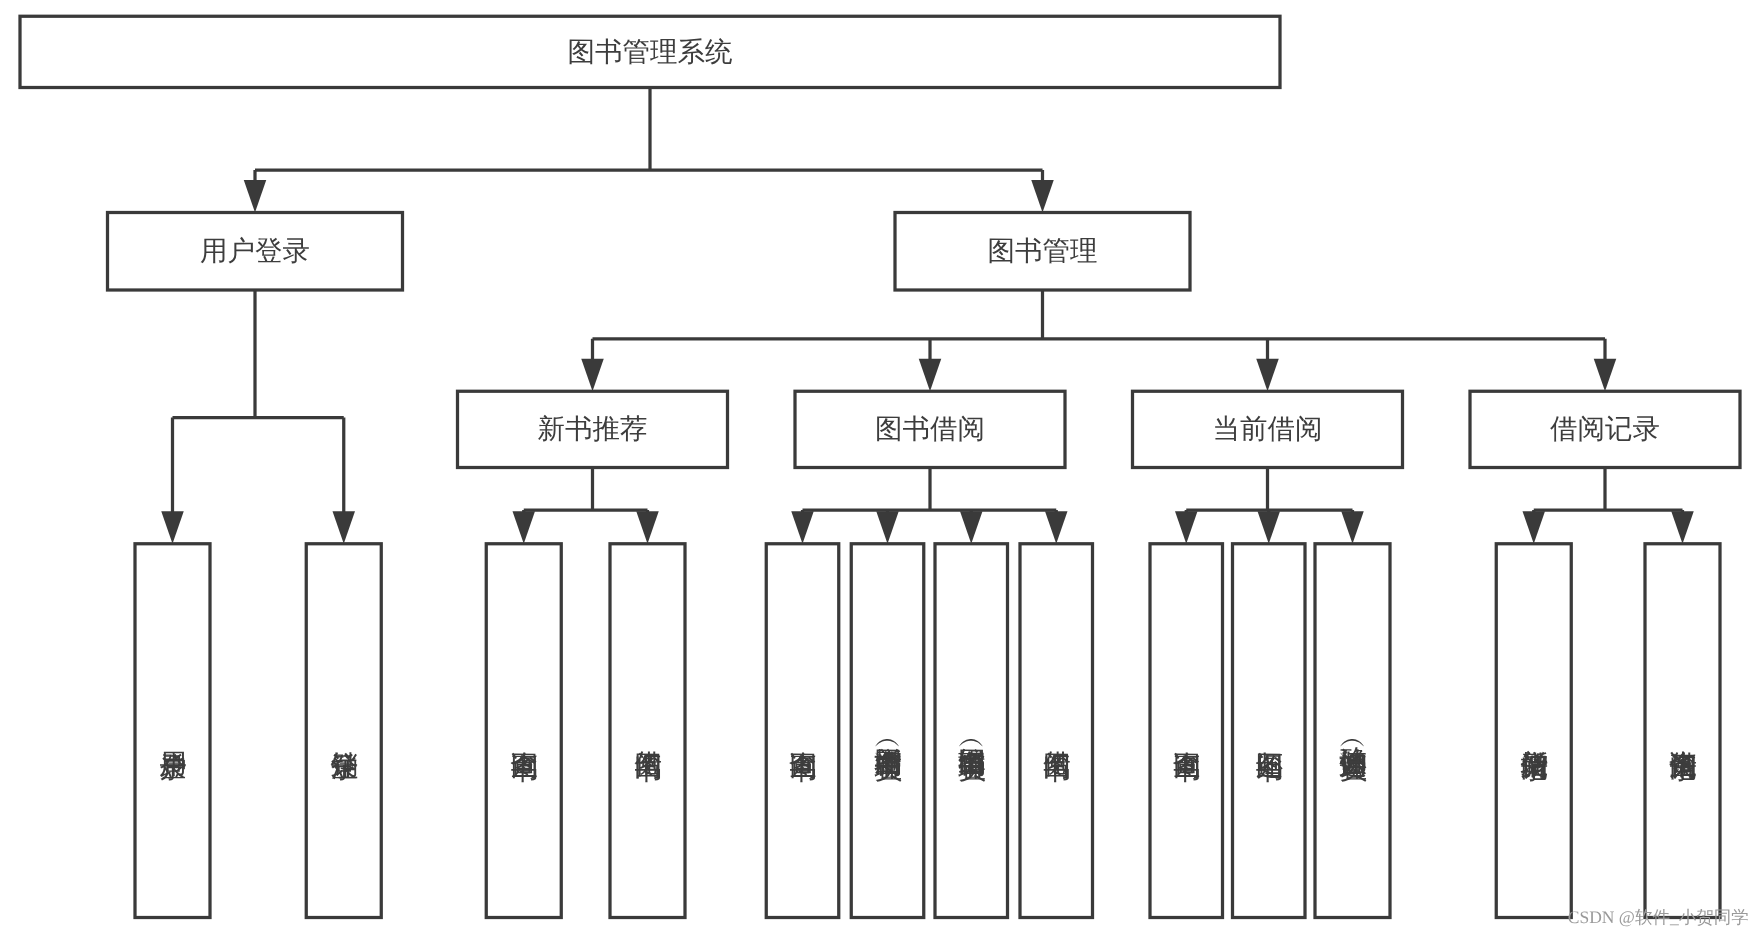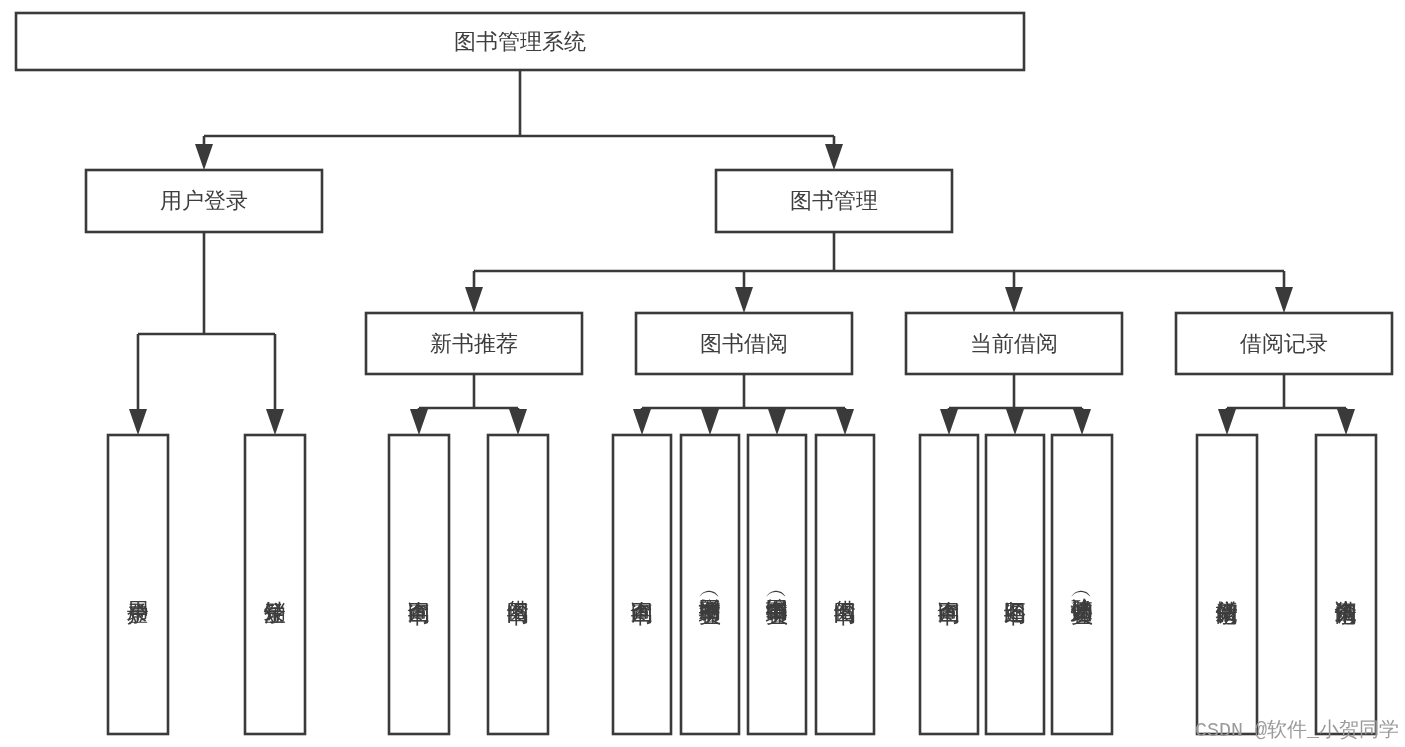--- a/index.html
+++ b/index.html
@@ -27,22 +27,22 @@
     writing-mode:vertical-rl;
     text-orientation:upright;
     font-family:"DejaVu Sans","Liberation Sans",sans-serif;
     font-size:22px;line-height:1.06;
     color:#3d3d3d;
     letter-spacing:1px;
     white-space:nowrap;
   }
   #watermark{
     position:absolute;right:10px;bottom:4px;
-    font-family:Liberation Mono, monospace;
-    font-size:20px;color:#9a9a9a;
+    font-family:Liberation Serif, serif;
+    font-size:14px;color:#9a9a9a;
     white-space:nowrap;
   }
 </style>
 </head>
 <body>
 
 <div id="diagram-root">
   <svg id="tree" viewBox="0 0 1405 747">
       <path d="M 516 70 L 516 136" class="edge"></path>
       <path d="M 200 136 L 830 136" class="edge"></path>

